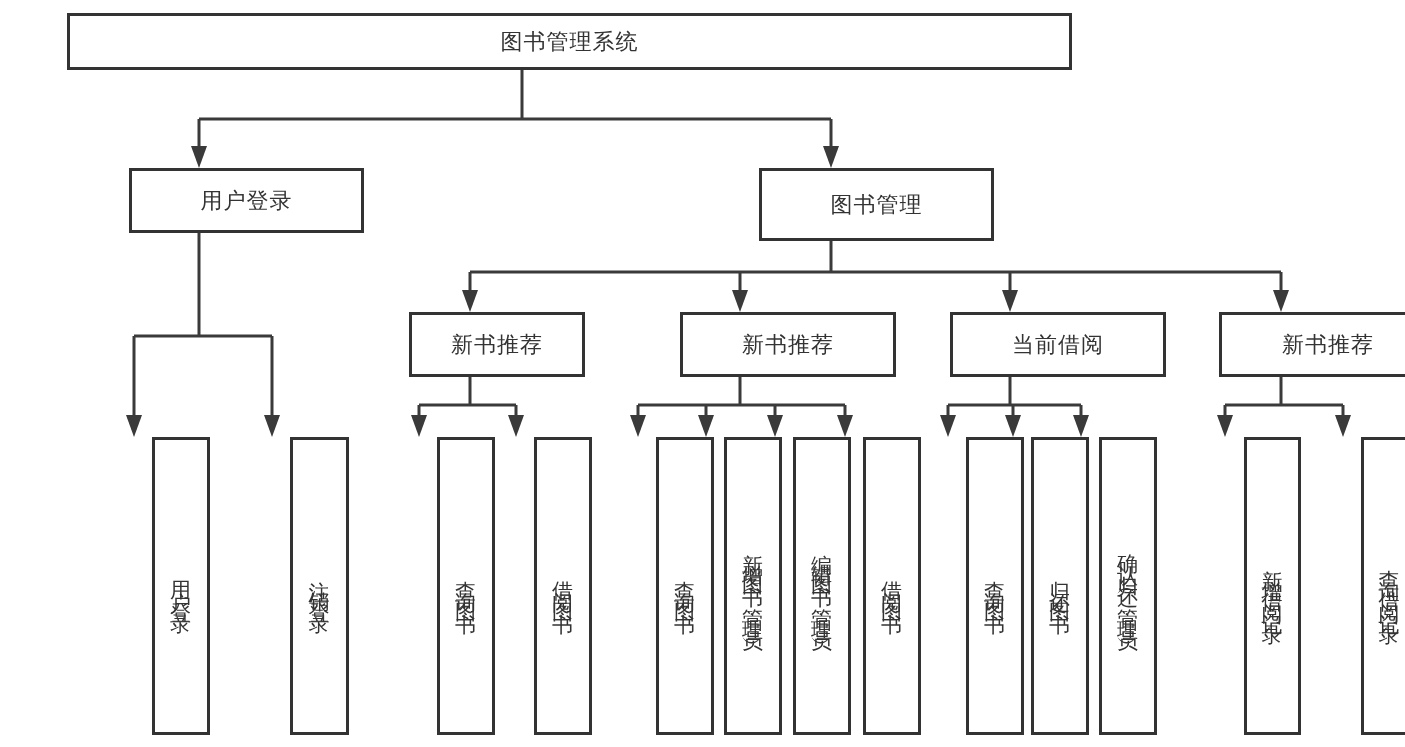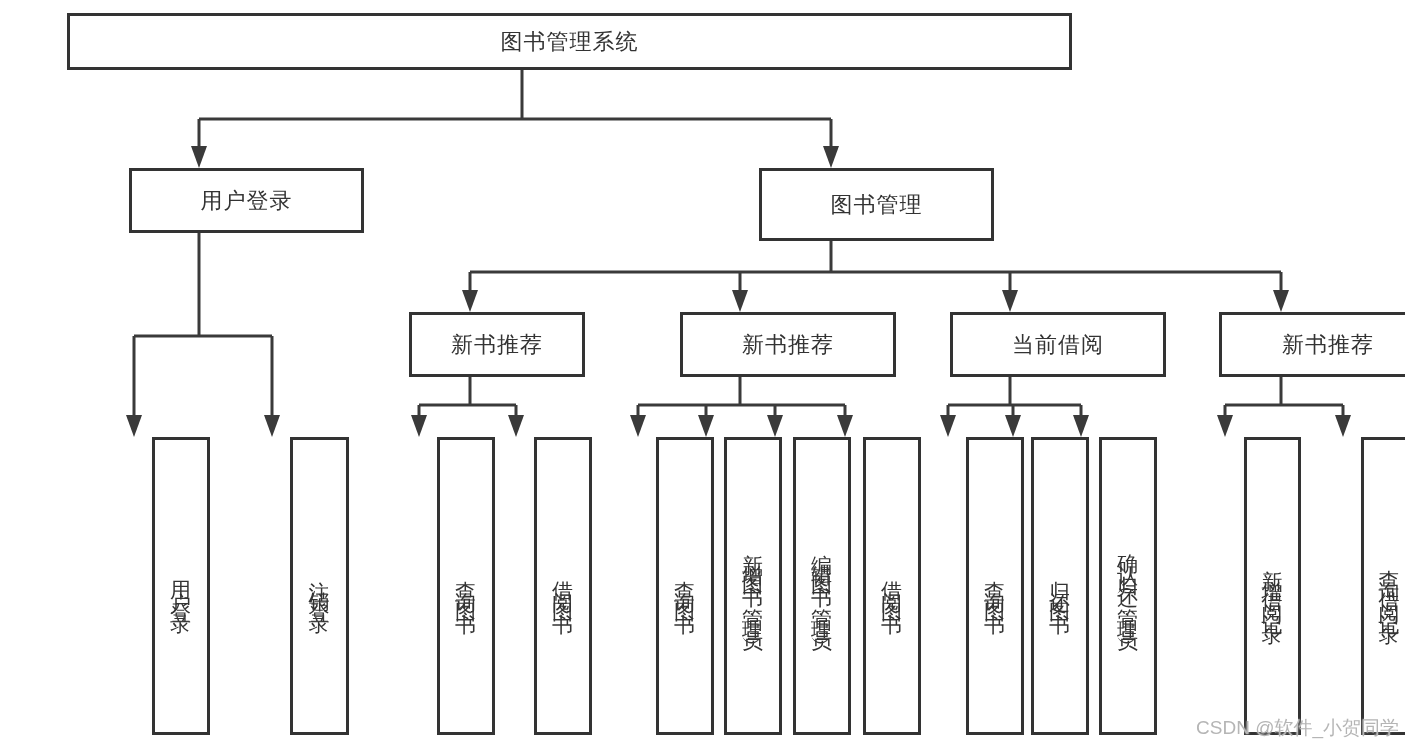--- a/index.html
+++ b/index.html
@@ -165,15 +165,14 @@
     <span>确认归还（管理员）</span>
   </div>
 
   <div class="box v" style="left:1197px; top:437px; width:57px; height:298px">
     <span>新增借阅记录</span>
   </div>
   <div class="box v" style="left:1314px; top:437px; width:57px; height:298px">
     <span>查询借阅记录</span>
   </div>
 
-  <div class="watermark">CSDN @软件_小贺同学</div>
 
 </div>
 
 </body></html>

